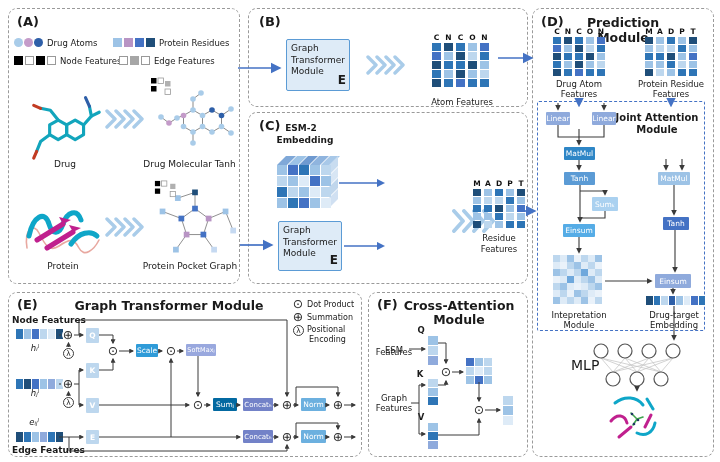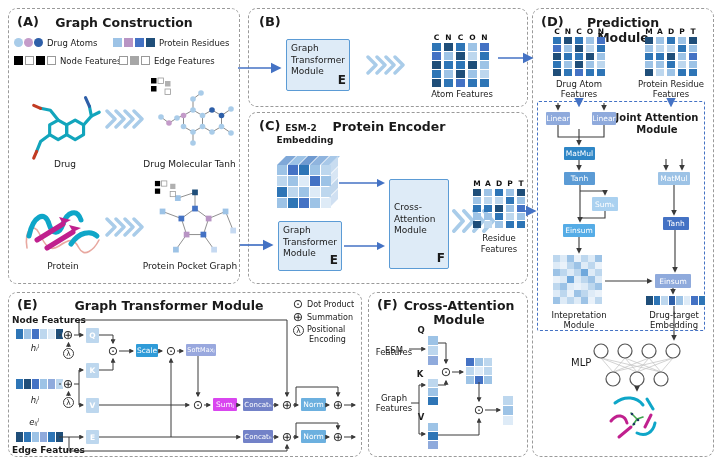--- a/index.html
+++ b/index.html
@@ -38,21 +38,20 @@
   .cuberight{transform:skewY(-45deg);transform-origin:0 0;}
   .ital{font-style:italic;}
 </style>
 </head>
 <body>
 
 <div id="fig">
 
   <div class="panel" style="left:8px;top:8px;width:230px;height:274px;">
     <div class="abs pletter" style="left:8px;top:5px;">(A)</div>
-    <div class="abs ptitle" style="left:40px;top:6px;width:150px;">Graph Construction</div>
 
     <span class="legci" style="left:5px;top:29px;background:#A9CCE9;"></span>
     <span class="legci" style="left:15px;top:29px;background:#C49BC9;"></span>
     <span class="legci" style="left:25px;top:29px;background:#2E5FA8;"></span>
     <div class="abs lbl" style="left:38px;top:29px;">Drug Atoms</div>
     <span class="legsq" style="left:104px;top:29px;background:#9DC3E6;"></span>
     <span class="legsq" style="left:115px;top:29px;background:#B894C4;"></span>
     <span class="legsq" style="left:126px;top:29px;background:#4472C4;"></span>
     <span class="legsq" style="left:137px;top:29px;background:#1F4E79;"></span>
     <div class="abs lbl" style="left:150px;top:29px;">Protein Residues</div>
@@ -255,26 +254,25 @@
           <div class="fhead">N</div>
           <div class="fstack">
             <div class="fcell" style="background: rgb(68, 114, 196);"></div>
             <div class="fcell" style="background: rgb(46, 117, 182);"></div>
             <div class="fcell" style="background: rgb(157, 195, 230);"></div>
             <div class="fcell" style="background: rgb(189, 215, 238);"></div>
             <div class="fcell" style="background: rgb(46, 117, 182);"></div>
           </div>
         </div>
       </div>
-    <div class="abs lbl" style="left:178px;top:80px;width:70px;">Atom Features</div>
+    <div class="abs lbl" style="left:178px;top:88px;width:70px;">Atom Features</div>
   </div>
 
   <div class="panel" style="left:248px;top:112px;width:278px;height:170px;">
     <div class="abs pletter" style="left:10px;top:5px;">(C)</div>
-    <div class="abs ptitle" style="left:60px;top:6px;width:160px;">Protein Encoder</div>
 
     <div class="abs lbl9" style="left:16px;top:10px;width:72px;font-weight:600;">ESM-2</div>
     <div class="abs lbl9" style="left:20px;top:22px;width:72px;font-weight:600;">Embedding</div>
 
     <div class="abs" style="left:26px;top:40px;width:64px;height:56px;">
       <div class="grid cubetop" style="left: 2px; top: 3px; --cw: 10px; --ch: 9px; display: grid; grid-template-columns: repeat(5, var(--cw,7px));">
           <div class="gcell" style="background: rgb(127, 168, 216);"></div>
           <div class="gcell" style="background: rgb(157, 195, 230);"></div>
           <div class="gcell" style="background: rgb(111, 154, 208);"></div>
           <div class="gcell" style="background: rgb(143, 180, 222);"></div>
@@ -303,24 +301,20 @@
           <div class="gcell" style="background: rgb(222, 235, 247);"></div>
           <div class="gcell" style="background: rgb(189, 215, 238);"></div>
           <div class="gcell" style="background: rgb(157, 195, 230);"></div>
           <div class="gcell" style="background: rgb(46, 117, 182);"></div>
           <div class="gcell" style="background: rgb(68, 114, 196);"></div>
           <div class="gcell" style="background: rgb(157, 195, 230);"></div>
           <div class="gcell" style="background: rgb(222, 235, 247);"></div>
         </div>
     </div>
 
-    <div class="mbox" style="left:140px;top:66px;width:60px;height:90px;padding-top:22px;">
-      <span>Cross-Attention Module</span>
-      <span class="mtag">F</span>
-    </div>
 
     <div class="mbox" style="left:29px;top:108px;width:64px;height:50px;">
       <span>Graph Transformer Module</span>
       <span class="mtag">E</span>
     </div>
 
     <svg class="abs" style="left:202px;top:96px;" width="46" height="24" viewBox="0 0 44 24">
       <g stroke="#A9CCE9" stroke-width="3.8" fill="none" stroke-linecap="round" stroke-linejoin="round">
         <polyline points="2,2 11,12 2,22"></polyline>
           <polyline points="12,2 21,12 12,22"></polyline>
@@ -585,21 +579,21 @@
         <div class="fcell" style="background: rgb(189, 215, 238);"></div>
         <div class="fcell" style="background: rgb(46, 95, 168);"></div>
         <div class="fcell" style="background: rgb(157, 195, 230);"></div>
         <div class="fcell" style="background: rgb(222, 235, 247);"></div>
         <div class="fcell" style="background: rgb(68, 114, 196);"></div>
         <div class="fcell" style="background: rgb(46, 117, 182);"></div>
       </div>
     <div class="abs lbl" style="left:106px;top:301px;width:70px;">Drug-target</div>
     <div class="abs lbl" style="left:106px;top:311px;width:70px;">Embedding</div>
 
-    <div class="abs lbl9" style="left:38px;top:348px;font-size:10px;text-align:right;">MLP</div>
+    <div class="abs lbl9" style="left:38px;top:348px;font-size:14px;text-align:right;">MLP</div>
     <svg class="abs" style="left:36px;top:332px;" width="120" height="48" viewBox="0 0 120 48">
       <g stroke="#c8c8c8" stroke-width="0.8">
         <line x1="32" y1="17" x2="44" y2="31"></line>
           <line x1="32" y1="17" x2="68" y2="31"></line>
           <line x1="32" y1="17" x2="92" y2="31"></line>
         <line x1="56" y1="17" x2="44" y2="31"></line>
           <line x1="56" y1="17" x2="68" y2="31"></line>
           <line x1="56" y1="17" x2="92" y2="31"></line>
         <line x1="80" y1="17" x2="44" y2="31"></line>
           <line x1="80" y1="17" x2="68" y2="31"></line>
@@ -694,39 +688,39 @@
       </div>
     <div class="abs lbl ital" style="left:16px;top:50px;width:20px;">hᵢˡ</div>
     <div class="hrow" style="left:7px;top:86px;--cw:7px;--ch:10px;">
         <div class="fcell" style="background: rgb(46, 117, 182);"></div>
         <div class="fcell" style="background: rgb(31, 78, 121);"></div>
         <div class="fcell" style="background: rgb(68, 114, 196);"></div>
         <div class="fcell" style="background: rgb(157, 195, 230);"></div>
         <div class="fcell" style="background: rgb(143, 170, 220);"></div>
         <div class="fcell" style="background: rgb(189, 215, 238);"></div>
       </div>
-    <div class="abs lbl ital" style="left:16px;top:102px;width:20px;">hⱼˡ</div>
+    <div class="abs lbl ital" style="left:16px;top:95px;width:20px;">hⱼˡ</div>
     <div class="abs lbl ital" style="left:14px;top:124px;width:22px;">eᵢⱼˡ</div>
     <div class="hrow" style="left:7px;top:139px;--cw:7px;--ch:10px;">
         <div class="fcell" style="background: rgb(31, 78, 121);"></div>
         <div class="fcell" style="background: rgb(46, 117, 182);"></div>
         <div class="fcell" style="background: rgb(157, 195, 230);"></div>
         <div class="fcell" style="background: rgb(143, 170, 220);"></div>
         <div class="fcell" style="background: rgb(46, 117, 182);"></div>
         <div class="fcell" style="background: rgb(31, 78, 121);"></div>
       </div>
     <div class="abs blbl" style="left:3px;top:152px;">Edge Features</div>
 
     <div class="nbox" style="left:77px;top:35px;width:13px;height:15px;background:#BDD7EE;font-weight:700;">Q</div>
     <div class="nbox" style="left:77px;top:70px;width:13px;height:15px;background:#BDD7EE;font-weight:700;">K</div>
     <div class="nbox" style="left:77px;top:105px;width:13px;height:15px;background:#BDD7EE;font-weight:700;">V</div>
     <div class="nbox" style="left:77px;top:137px;width:13px;height:14px;background:#BDD7EE;font-weight:700;">E</div>
     <div class="nbox" style="left:127px;top:51px;width:22px;height:13px;background:#2F9BD8;">Scale</div>
     <div class="nbox" style="left:177px;top:51px;width:30px;height:12px;background:#99A8DE;font-size:6.5px;">SoftMaxⱼ</div>
-    <div class="nbox" style="left:204px;top:105px;width:24px;height:13px;background:#d946ef;">Sumⱼ</div>
+    <div class="nbox" style="left:204px;top:105px;width:24px;height:13px;background:#0369a1;">Sumⱼ</div>
     <div class="nbox" style="left:234px;top:105px;width:30px;height:13px;background:#7382C8;font-size:7px;">Concatₕ</div>
     <div class="nbox" style="left:292px;top:105px;width:25px;height:13px;background:#6CB0DF;">Norm</div>
     <div class="nbox" style="left:234px;top:137px;width:30px;height:13px;background:#7382C8;font-size:7px;">Concatₕ</div>
     <div class="nbox" style="left:292px;top:137px;width:25px;height:13px;background:#6CB0DF;">Norm</div>
 
     <span class="sym" style="left:53px;top:36px;">⊕</span>
     <span class="lam" style="left:54px;top:55px;">λ</span>
     <span class="sym" style="left:53px;top:85px;">⊕</span>
     <span class="lam" style="left:54px;top:104px;">λ</span>
     <span class="sym" style="left:98px;top:52px;">⊙</span>

